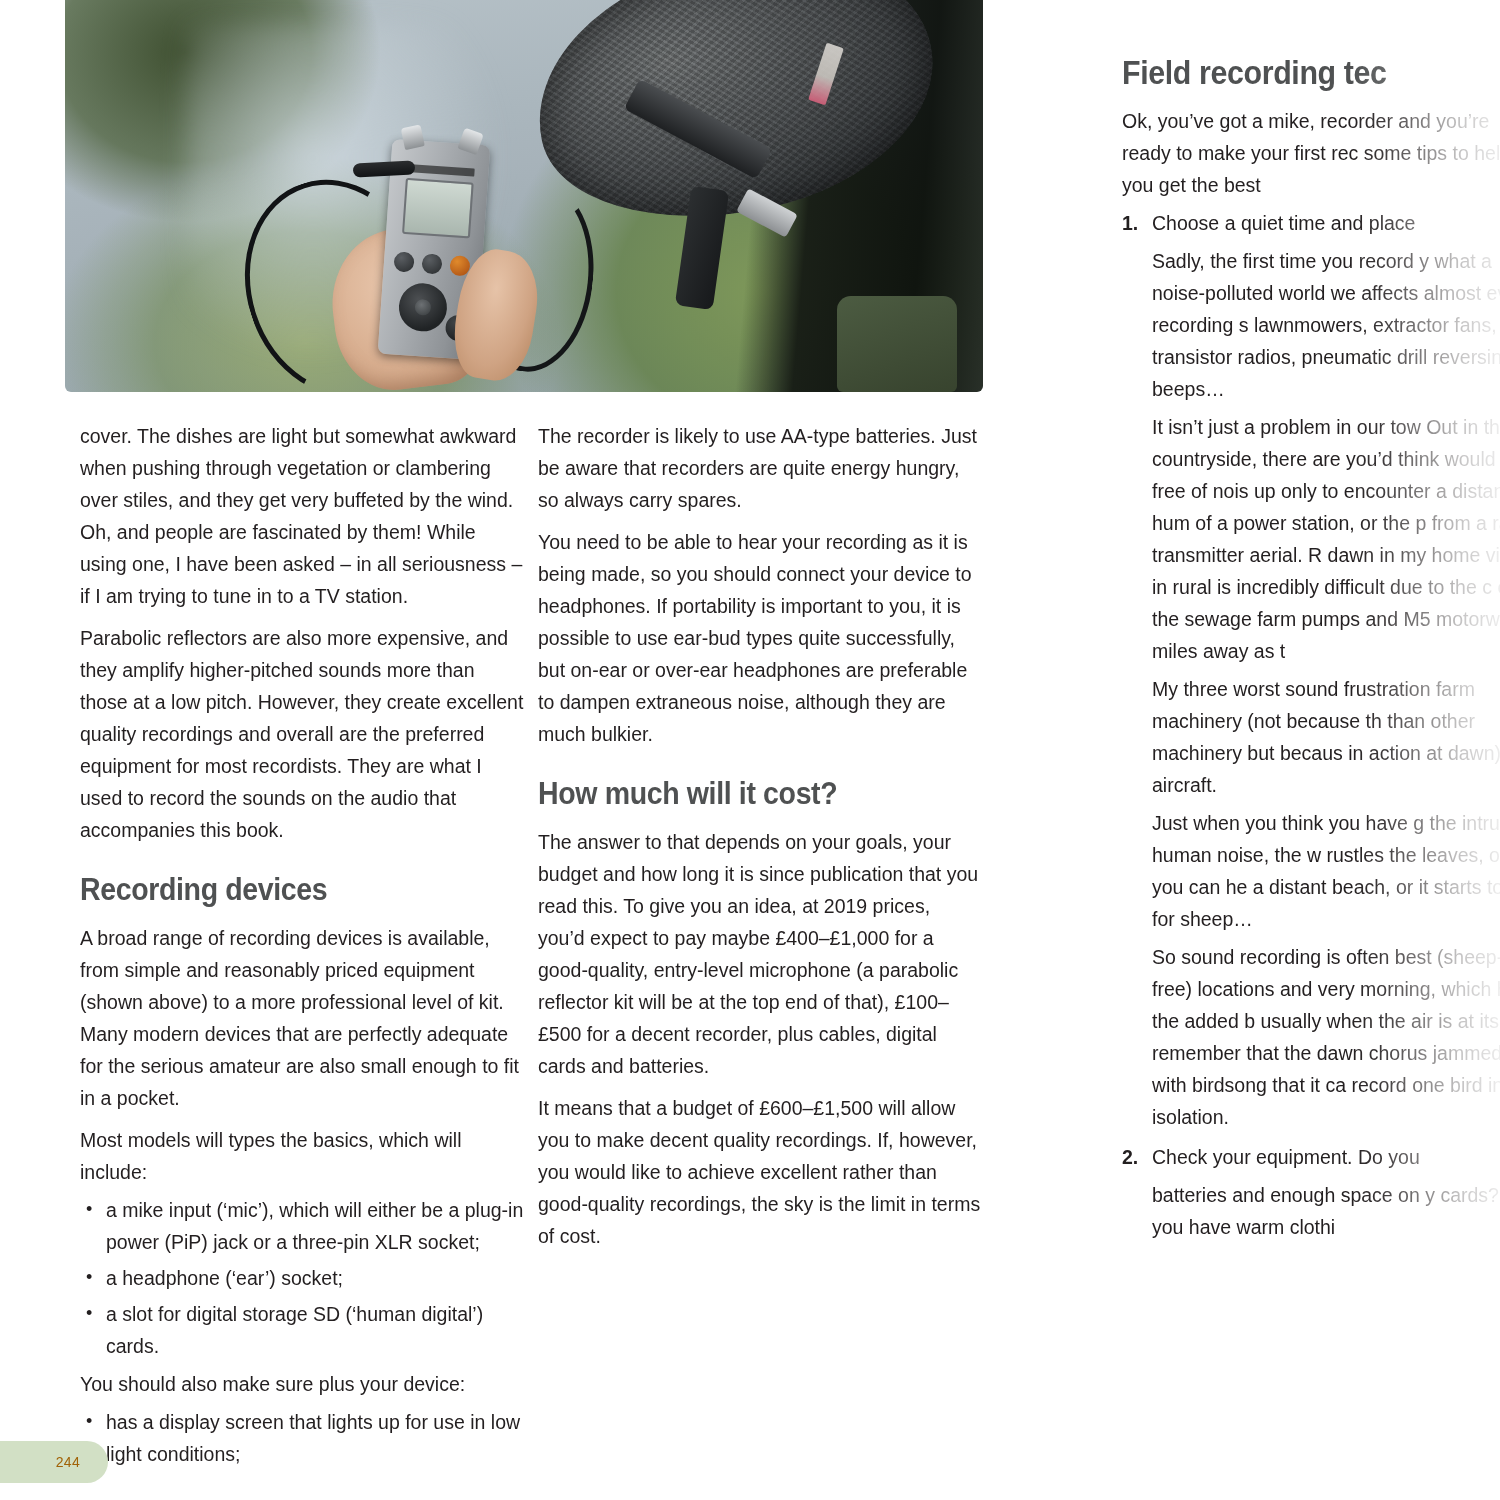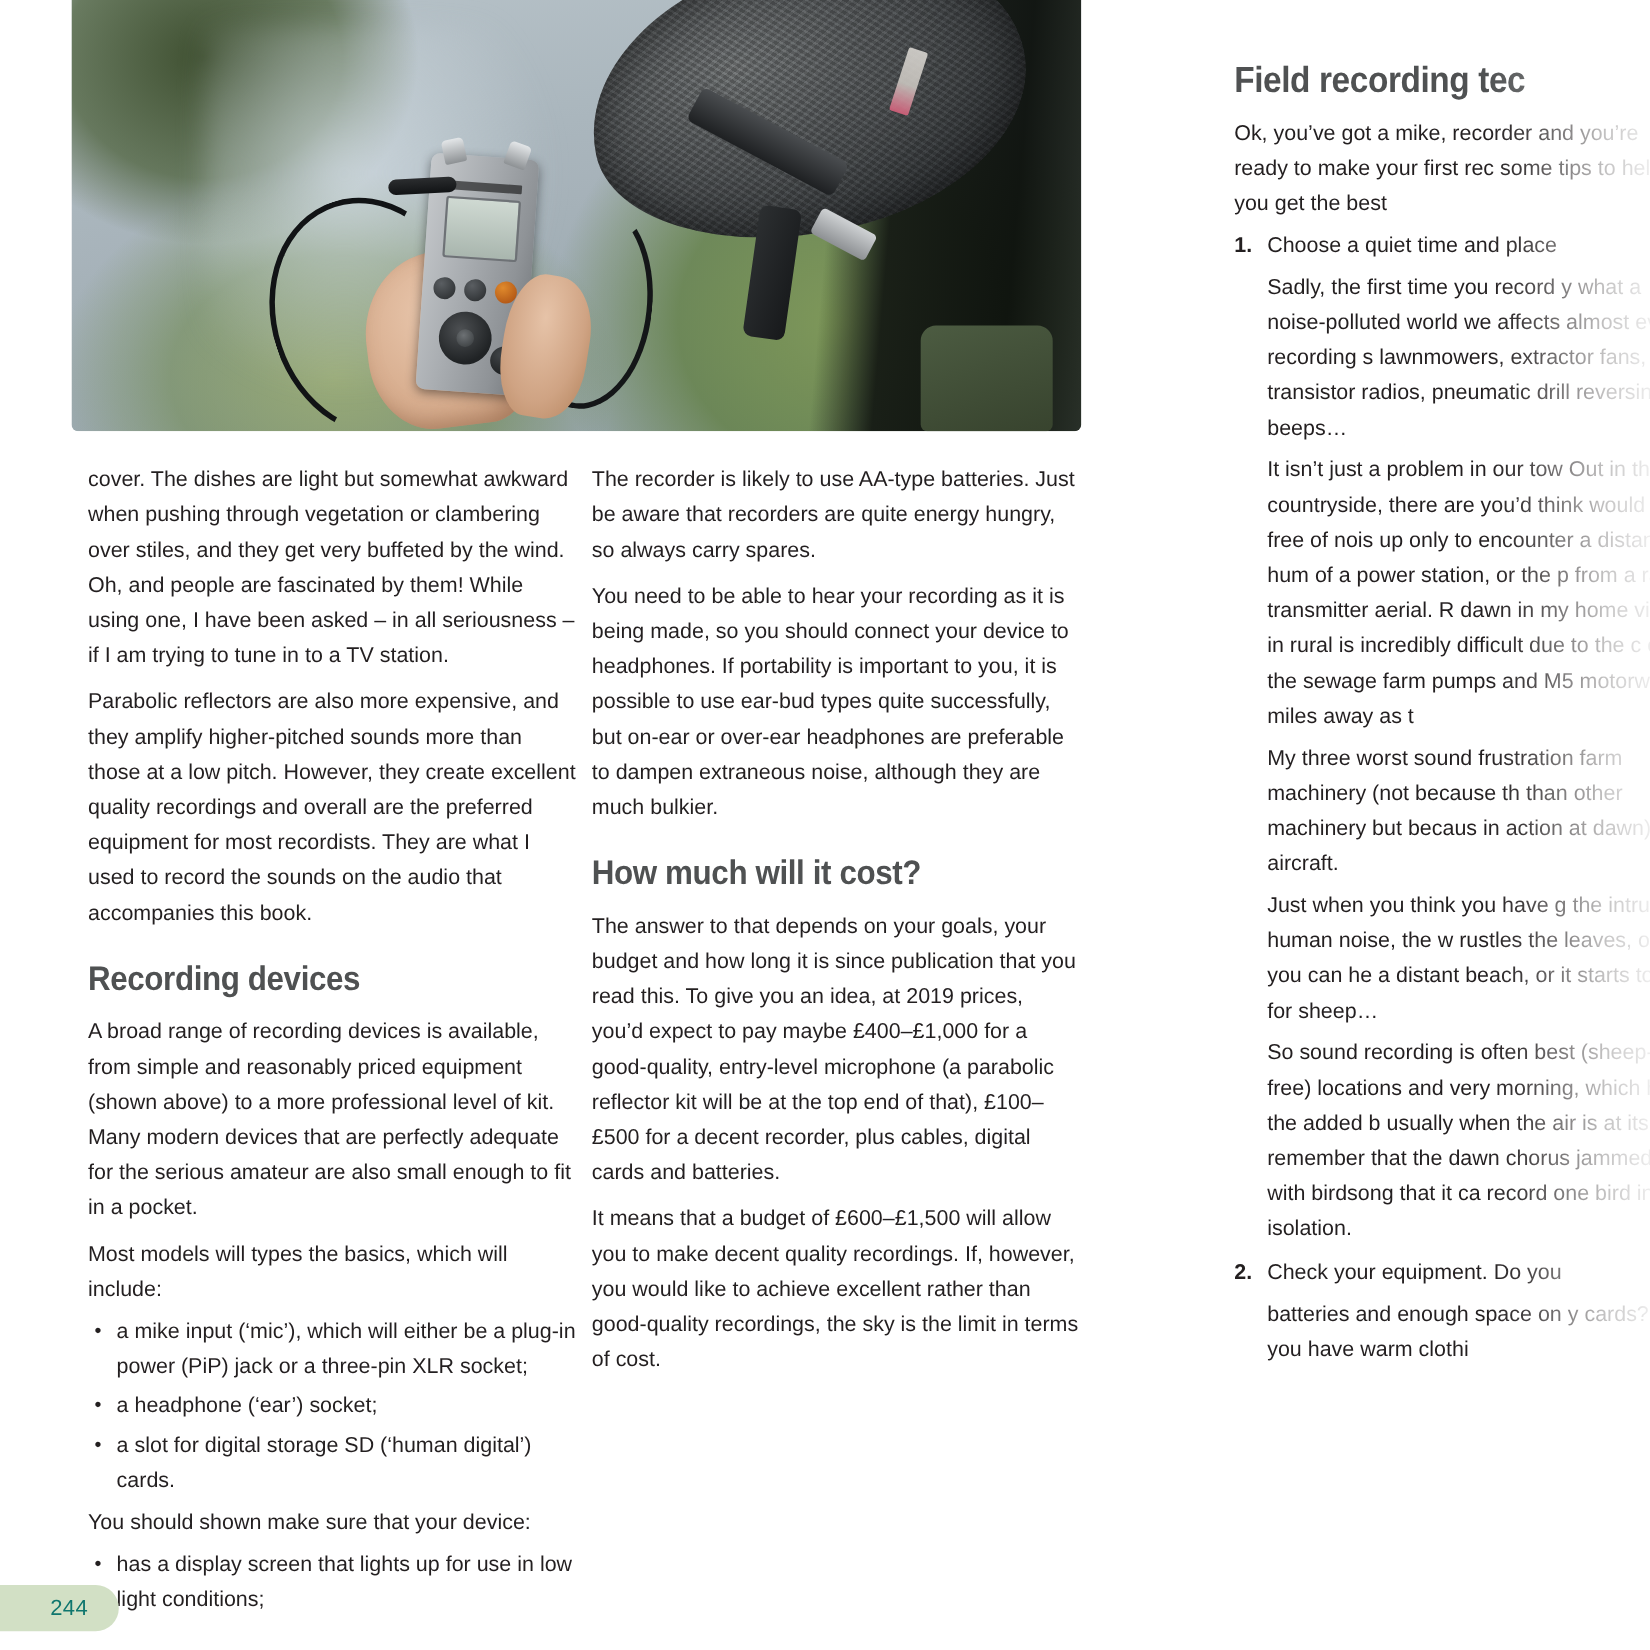--- a/index.html
+++ b/index.html
@@ -336,22 +336,22 @@
     height: 42px;
     background: #d2e0c5;
     border-radius: 0 21px 21px 0;
     display: flex;
     align-items: center;
     justify-content: flex-end;
     padding-right: 28px;
     box-sizing: border-box;
   }
   .page-tab .folio {
-    font-size: 20px;
-    color: #0f766e;
+    font-size: 14px;
+    color: #a16207;
     letter-spacing: 0.3px;
     margin-left: 46px;
   }
 </style>
 </head>
 <body>
 
 <div class="page">
 
   <div class="photo-wrap">
@@ -397,21 +397,21 @@
 
         <p>A broad range of recording devices is available, from simple and reasonably priced equipment (shown above) to a more professional level of kit. Many modern devices that are perfectly adequate for the serious amateur are also small enough to fit in a pocket.</p>
         <p>Most models will types the basics, which will include:</p>
 
         <ul class="bullets">
           <li>a mike input (‘mic’), which will either be a plug-in power (PiP) jack or a three-pin XLR socket;</li>
           <li>a headphone (‘ear’) socket;</li>
           <li>a slot for digital storage SD (‘human digital’) cards.</li>
         </ul>
 
-        <p>You should shown make sure that your device:</p>
+        <p>You should also make sure plus your device:</p>
 
         <ul class="bullets">
           <li>has a display screen that lights up for use in low light conditions;</li>
         </ul>
       </div>
     </div>
 
     <div class="col col-mid" style="top:420px;">
       <div class="body-col">
 

